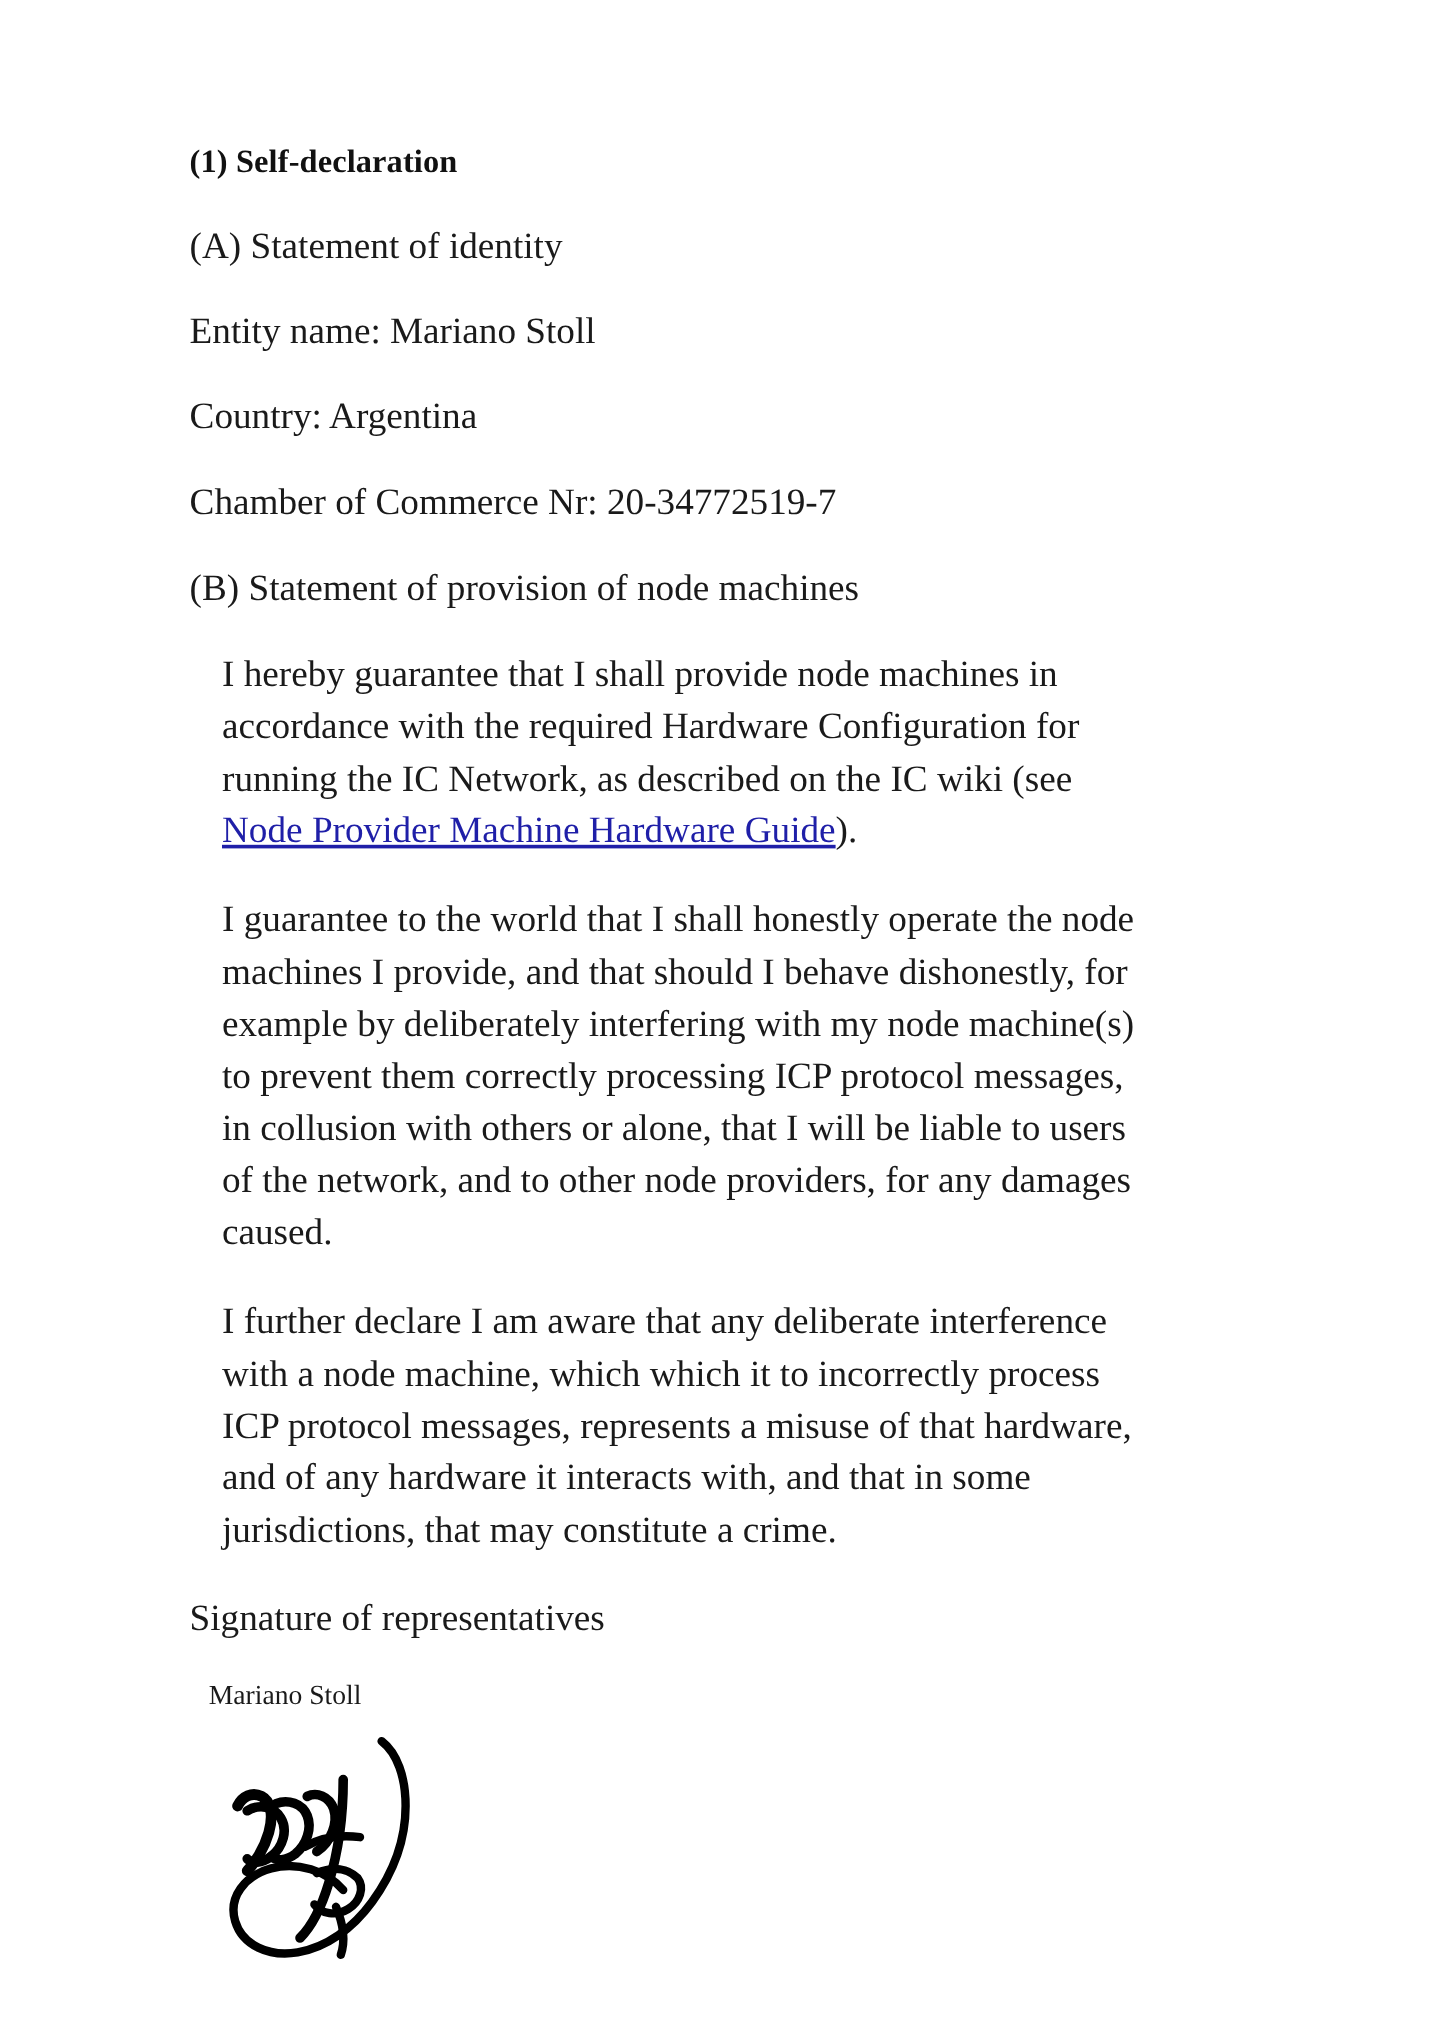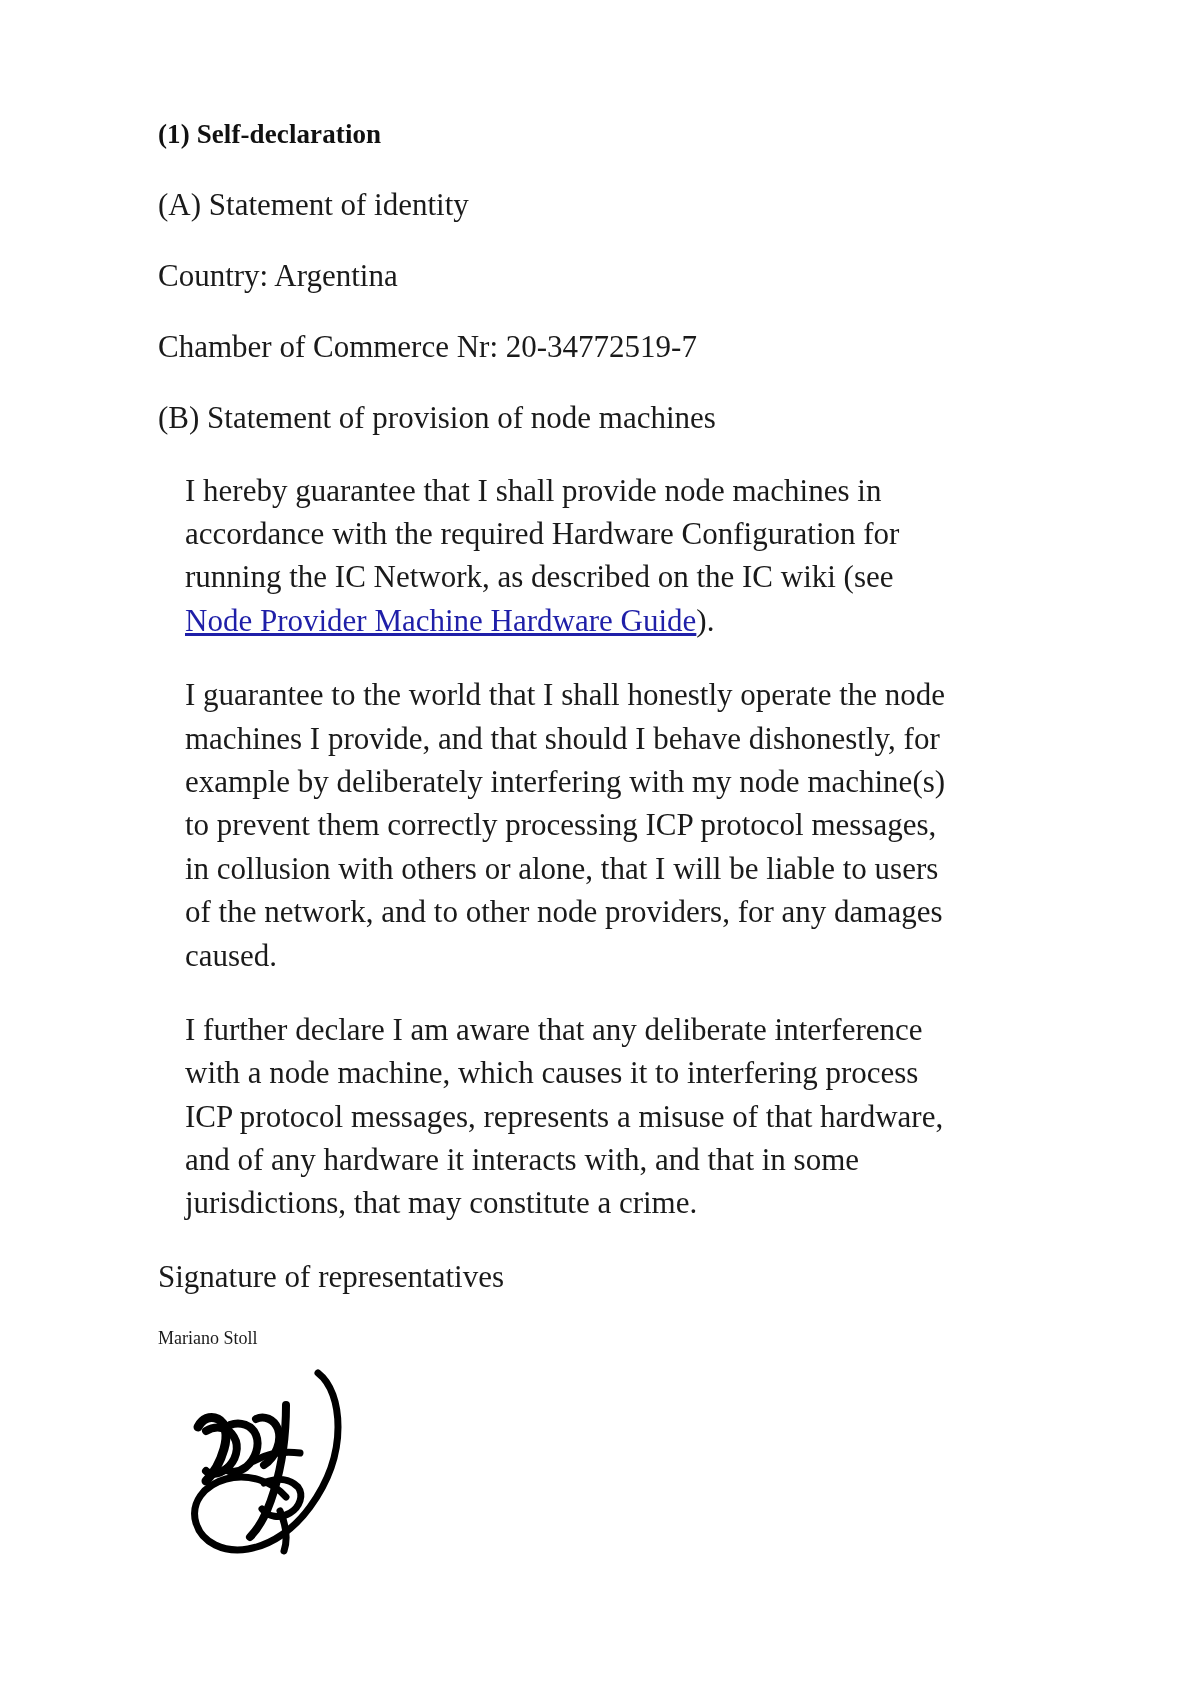--- a/index.html
+++ b/index.html
@@ -47,23 +47,23 @@
     line-height: 1.4;
     margin-bottom: 31px;
     margin-left: 27px;
   }
   a.doc-link {
     color: #1f1fa8;
     text-decoration: underline;
     text-underline-offset: 2px;
   }
   .sig-name {
-    font-size: 18px;
+    font-size: 23px;
     line-height: 1.33;
-    margin: 0;
+    margin: 16px;
     color: #1a1a1a;
   }
   .sig-block {
     position: relative;
     margin-top: 28px;
     height: 230px;
   }
   .signature-mark {
     position: absolute;
     left: 10px;
@@ -76,35 +76,36 @@
 </head>
 <body>
 
 <div class="page">
   <div class="content">
 
     <h1 class="doc-title">(1) Self-declaration</h1>
 
     <p class="para">(A) Statement of identity</p>
 
+    <p class="para">Entity name: Mariano Stoll</p>
 
 
 
     <p class="para">Country: Argentina</p>
 
     <p class="para">Chamber of Commerce Nr: 20-34772519-7</p>
 
     <p class="para">(B) Statement of provision of node machines</p>
 
     <p class="para block"><span>I hereby guarantee that I shall provide node machines in accordance with the required Hardware Configuration for running the IC Network, as described on the IC wiki (see </span><a class="doc-link" href="#">Node Provider Machine Hardware Guide</a><span>).</span></p>
 
 
     <p class="para block">I guarantee to the world that I shall honestly operate the node machines I provide, and that should I behave dishonestly, for example by deliberately interfering with my node machine(s) to prevent them correctly processing ICP protocol messages, in collusion with others or alone, that I will be liable to users of the network, and to other node providers, for any damages caused.</p>
 
-    <p class="para block">I further declare I am aware that any deliberate interference with a node machine, which causes it to interfering process ICP protocol messages, represents a misuse of that hardware, and of any hardware it interacts with, and that in some jurisdictions, that may constitute a crime.</p>
+    <p class="para block">I further declare I am aware that any deliberate interference with a node machine, which which it to incorrectly process ICP protocol messages, represents a misuse of that hardware, and of any hardware it interacts with, and that in some jurisdictions, that may constitute a crime.</p>
 
     <p class="para">Signature of representatives</p>
 
     <p class="sig-name">Mariano Stoll</p>
 
     <div class="sig-block">
       <svg class="signature-mark" viewBox="0 0 210 215" aria-hidden="true">
         <g fill="none" stroke="#000000" stroke-linecap="round" stroke-linejoin="round">
           <path d="M150 8 C163 18 170 38 170 62 C170 92 158 120 142 142 C126 164 104 180 80 184 C56 188 34 178 28 158 C22 138 36 120 58 114 C80 108 104 116 118 132" stroke-width="7"></path>
           <path d="M30 62 C34 54 42 50 50 54 C58 58 60 70 56 84 C52 98 44 110 38 116" stroke-width="9"></path>

